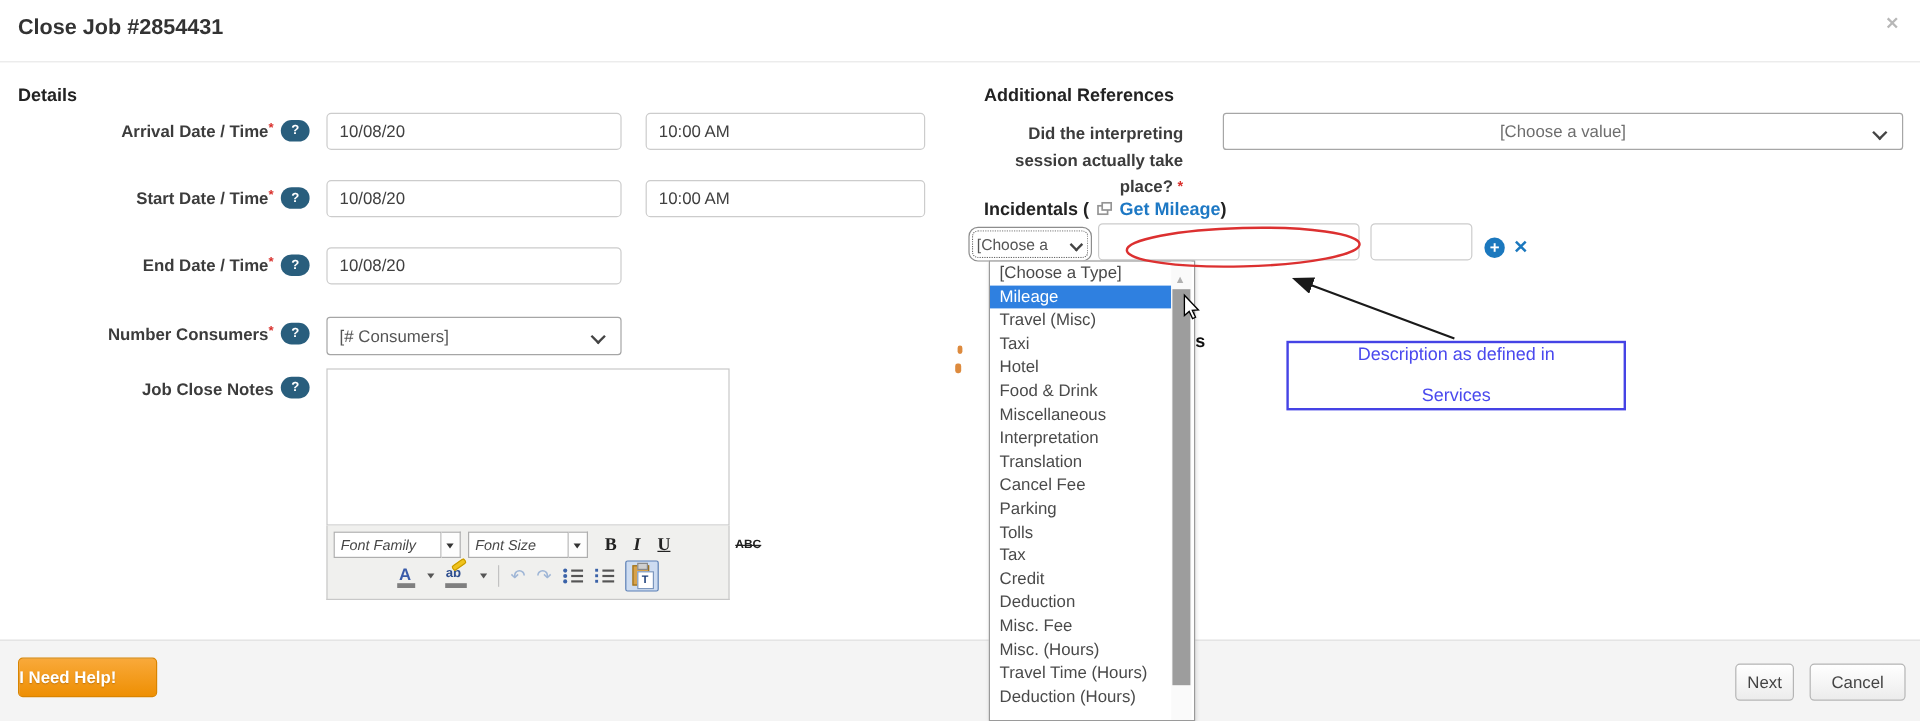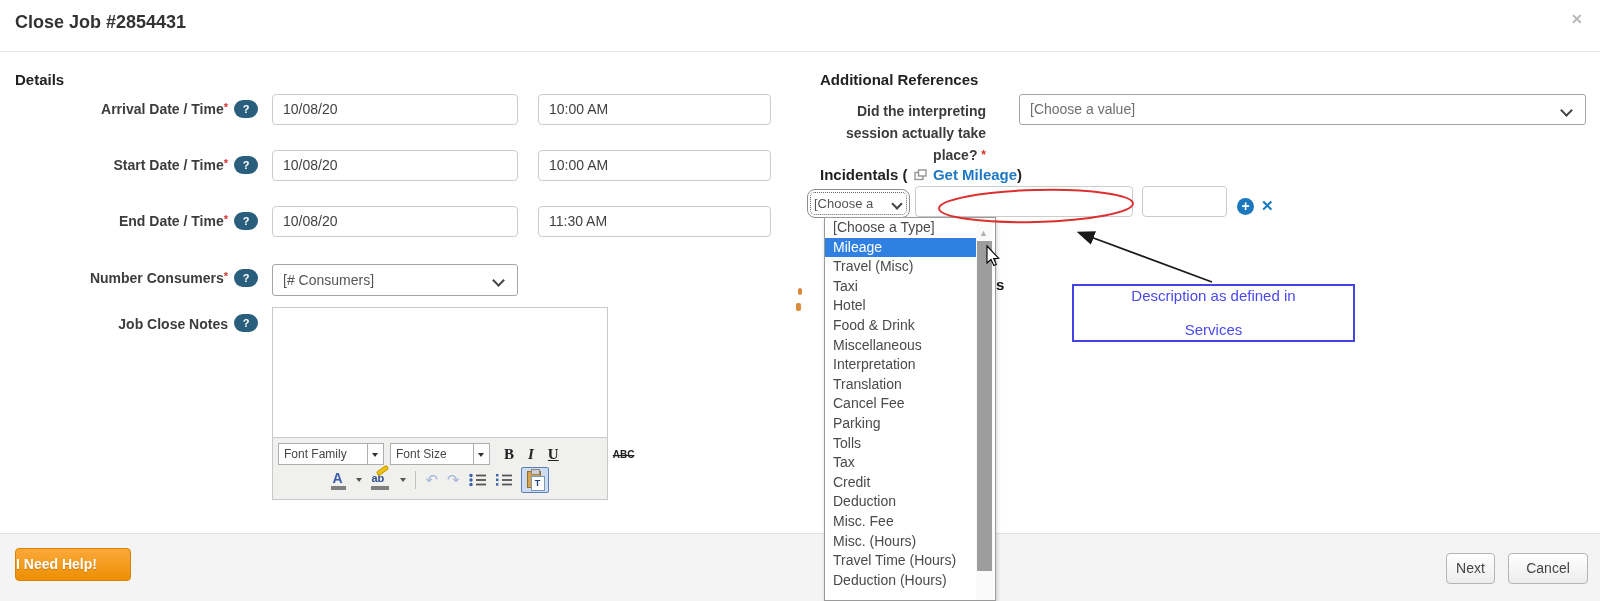--- a/index.html
+++ b/index.html
@@ -25,21 +25,21 @@
        font-size:14px;color:#555;padding:0 10px;line-height:29px;position:absolute;}
   .chev{position:absolute;width:7px;height:7px;border-right:2px solid #444;border-bottom:2px solid #444;
         transform:rotate(45deg);}
   
   .ed-body{left:272px;top:307px;width:336px;height:131px;background:#fff;border:1px solid #c8c8c8;box-sizing:border-box;}
   .ed-toolbar{left:272px;top:438px;width:336px;height:62px;background:#f0f0ee;border:1px solid #c8c8c8;
               border-top:none;box-sizing:border-box;}
   .ed-row1{display:flex;align-items:center;gap:6px;padding:5px 4px 2px 5px;}
   .combo{display:flex;align-items:stretch;height:22px;}
   .combo-text{background:#fff;border:1px solid #aeaeae;font-size:12px;color:#474747;
-              padding:3px 4px 0 5px;box-sizing:border-box;}
+              padding:3px 4px 0 5px;box-sizing:border-box;font-style:italic;}
   .combo-btn{width:15px;border:1px solid #aeaeae;border-left:none;background:#fdfdfd;position:relative;}
   .combo-btn:after{content:"";position:absolute;left:4px;top:9px;border-left:3.5px solid transparent;
                    border-right:3.5px solid transparent;border-top:4px solid #333;}
   .tb-btn{font-size:15px;color:#222;padding:0 4px;cursor:pointer;}
   .ed-row2{display:flex;align-items:center;justify-content:center;gap:9px;height:26px;}
   .fc-wrap{position:relative;width:16px;height:20px;cursor:pointer;}
   .fc-a{position:absolute;left:1px;top:0;font-size:14px;font-weight:bold;color:#3a5ba9;}
   .fc-bar{position:absolute;left:0;top:16px;width:15px;height:4px;background:#7f7f7f;}
   .hl-ab{position:absolute;left:0;top:2px;font-size:11px;font-weight:bold;color:#2f4f8f;}
   .hl-pen{position:absolute;left:5px;top:-2px;width:13px;height:5px;background:#f0c31c;
@@ -107,21 +107,20 @@
   </div>
   <div class="abs help-pill" style="left:234px;top:156px;">?</div>
   <div class="abs tinput" style="left:272px;top:150px;width:246px;height:31px;">10/08/20</div>
   <div class="abs tinput" style="left:538px;top:150px;width:233px;height:31px;">10:00 AM</div>
 
   <div class="abs flabel" style="left:0;top:213px;width:228px;">
     <span>End Date / Time</span><span class="req">*</span>
   </div>
   <div class="abs help-pill" style="left:234px;top:212px;">?</div>
   <div class="abs tinput" style="left:272px;top:206px;width:246px;height:31px;">10/08/20</div>
-  <div class="abs tinput" style="left:538px;top:206px;width:233px;height:31px;">11:30 AM</div>
 
   <div class="abs flabel" style="left:0;top:270px;width:228px;">
     <span>Number Consumers</span><span class="req">*</span>
   </div>
   <div class="abs help-pill" style="left:234px;top:269px;">?</div>
   <div class="sel" style="left:272px;top:264px;width:246px;height:32px;line-height:30px;">
     <span>[# Consumers]</span>
     <span class="chev" style="right:14px;top:11px;"></span>
   </div>
 
@@ -184,21 +183,21 @@
   </div>
 
   <div class="abs section-h" style="left:820px;top:71px;">Additional References</div>
 
   <div class="abs flabel" style="left:700px;top:100px;width:286px;line-height:22px;">
     <span>Did the interpreting</span><br>
     <span>session actually take</span><br>
     <span>place?</span>
     <span class="req" style="font-size:12px;">*</span>
   </div>
-  <div class="sel" style="left:1019px;top:94px;width:567px;height:31px;color:#6e6e6e;">
+  <div class="sel" style="left:1019px;top:94px;width:567px;height:31px;color:#6e6e6e;text-align:center;">
     <span>[Choose a value]</span>
     <span class="chev" style="right:14px;top:11px;"></span>
   </div>
 
   <div class="abs" style="left:820px;top:166px;font-size:15px;font-weight:bold;color:#222;">
     <span>Incidentals (</span>
     <svg width="13" height="12" style="vertical-align:-1px;margin:0 2px;">
       <rect x="1" y="3.5" width="8" height="7" fill="none" stroke="#949494" stroke-width="1.4"></rect>
       <rect x="4.5" y="1" width="7.5" height="6" fill="#fff" stroke="#949494" stroke-width="1.4"></rect>
     </svg>

